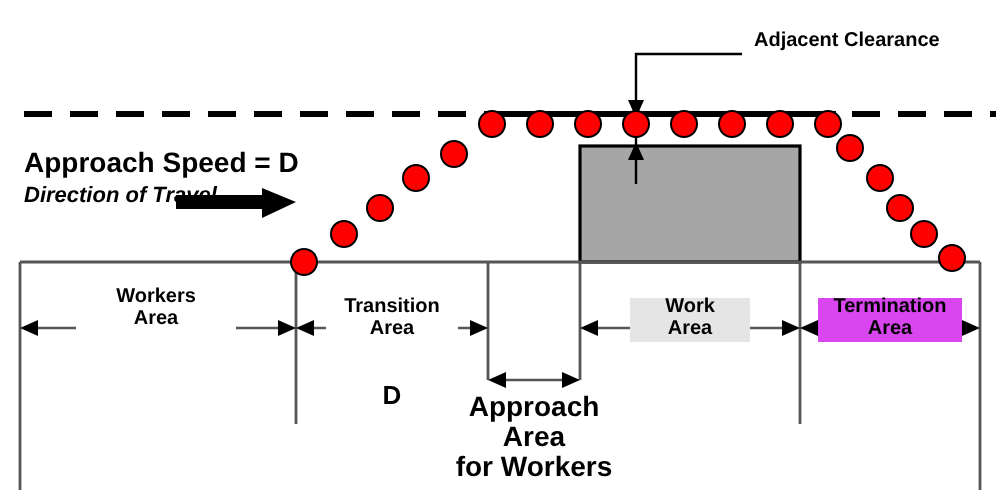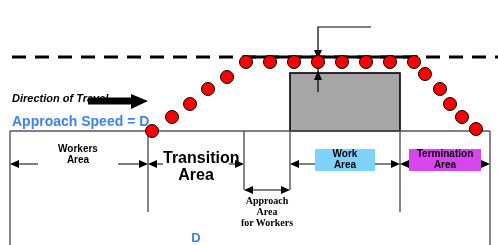--- a/index.html
+++ b/index.html
@@ -1,21 +1,21 @@
 <!DOCTYPE html>
 <html><head>
 <meta charset="utf-8">
 <style>
   html,body{margin:0;padding:0;background:#ffffff;}
   #stage{position:relative;width:498px;height:245px;background:#ffffff;
          font-family:"Liberation Sans",sans-serif;overflow:hidden;}
   #stage svg{position:absolute;left:0;top:0;}
   .lbl{position:absolute;font-family:"Liberation Sans",sans-serif;
        color:#000000;font-weight:bold;line-height:1.08;white-space:nowrap;}
-  .red{color:#3b82f6;margin-top:40px;}
+  .red{color:#000000;}
   .ctr{text-align:center;}
 </style>
 </head>
 <body>
 
 <div id="stage">
 
   <svg width="498" height="245">
 
     <line x1="12" y1="57" x2="498" y2="57" stroke="#000000" stroke-width="3" stroke-dasharray="14 9"></line>
@@ -99,40 +99,41 @@
       <circle cx="462" cy="117" r="6.5" fill="#ff0000" stroke="#000000" stroke-width="1"></circle>
       <circle cx="476" cy="129" r="6.5" fill="#ff0000" stroke="#000000" stroke-width="1"></circle>
     </g>
   </svg>
 
   <div class="lbl red" style="left:12px;top:74px;font-size:14px;">Approach Speed = D</div>
 
   <div class="lbl" style="left:12px;top:93px;font-size:11px;font-style:italic;">Direction of Travel</div>
 
   <div class="lbl ctr" style="left:377px;top:16px;font-size:10px;">
+    <div>Adjacent Clearance</div>
   </div>
 
   <div class="lbl ctr" style="left:38px;top:144px;width:80px;font-size:10px;background:#fff;">
     <div>Workers</div>
     <div>Area</div>
   </div>
 
-  <div class="lbl ctr" style="left:163px;top:149px;width:66px;font-size:16px;background:#fff;">
+  <div class="lbl ctr" style="left:163px;top:149px;width:66px;font-size:10px;background:#fff;">
     <div>Transition</div>
     <div>Area</div>
   </div>
   <div class="lbl red ctr" style="left:167px;top:191px;width:58px;font-size:13px;">D</div>
 
-  <div class="lbl ctr" style="left:222px;top:196px;width:90px;font-size:10px;font-family:Liberation Serif, serif;">
+  <div class="lbl ctr" style="left:222px;top:196px;width:90px;font-size:14px;">
     <div>Approach</div>
     <div>Area</div>
     <div>for Workers</div>
   </div>
 
-  <div class="lbl ctr" style="left:315px;top:149px;width:60px;font-size:10px;background:#7dd3fc;">
+  <div class="lbl ctr" style="left:315px;top:149px;width:60px;font-size:10px;background:#e5e5e5;">
     <div>Work</div>
     <div>Area</div>
   </div>
 
   <div class="lbl ctr" style="left:409px;top:149px;width:72px;font-size:10px;background:#d946ef;">
     <div>Termination</div>
     <div>Area</div>
   </div>
 
 </div>

